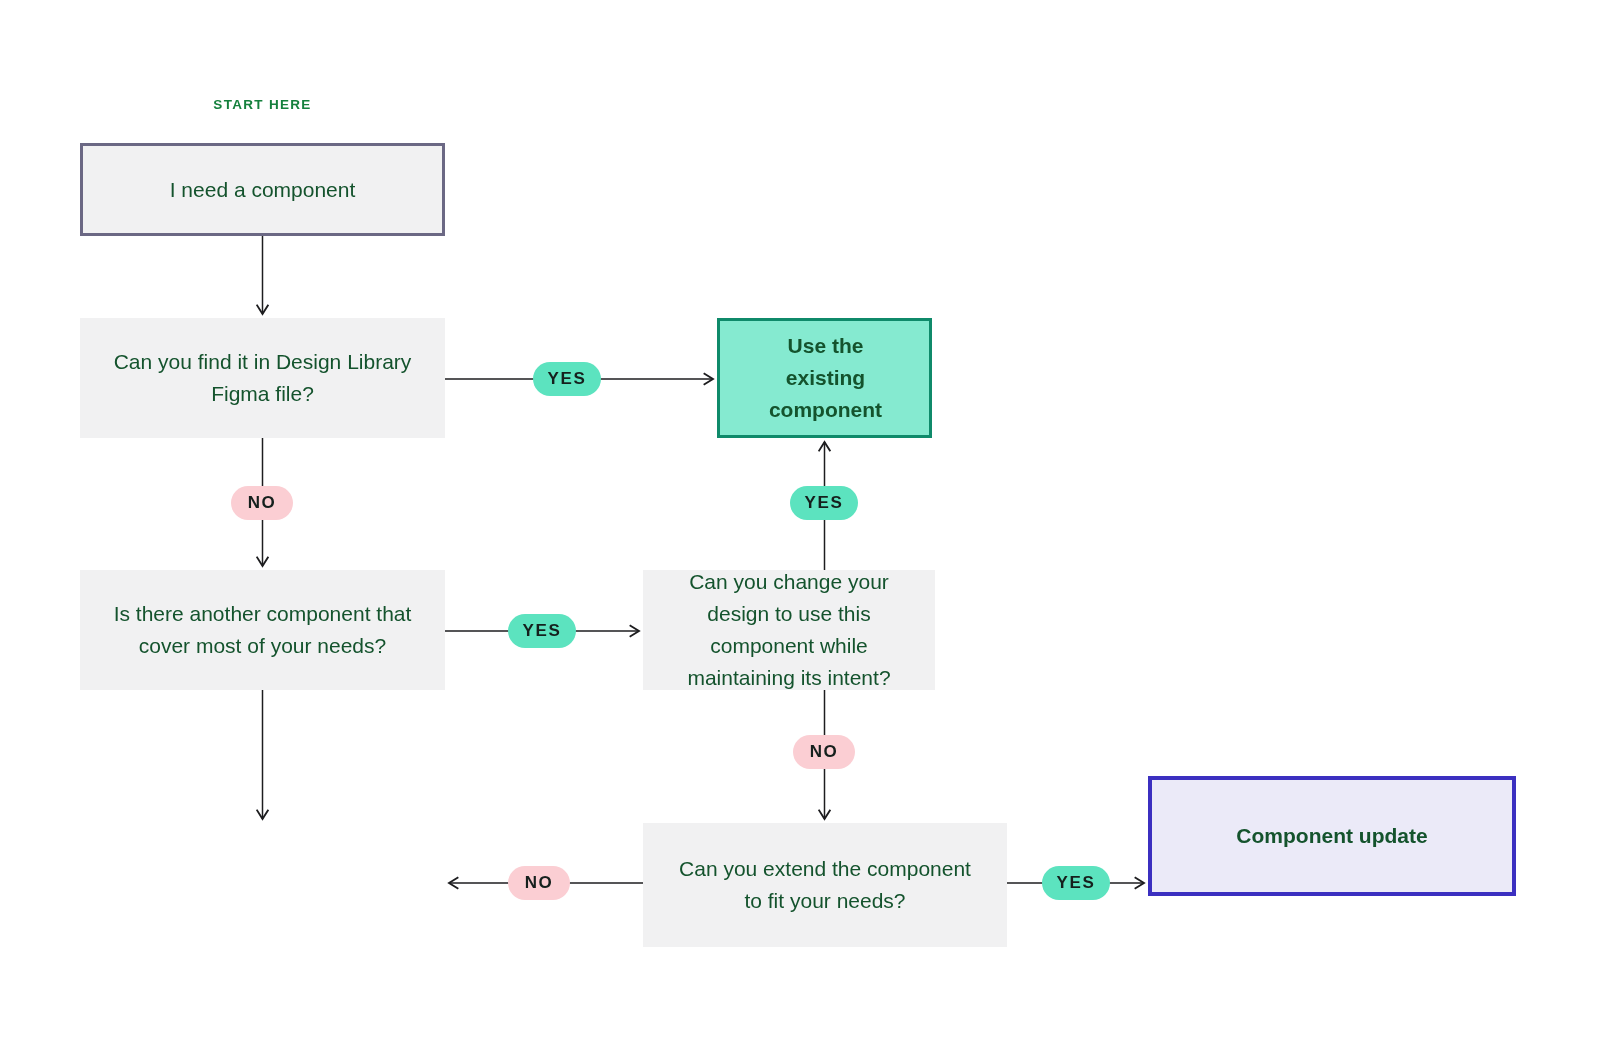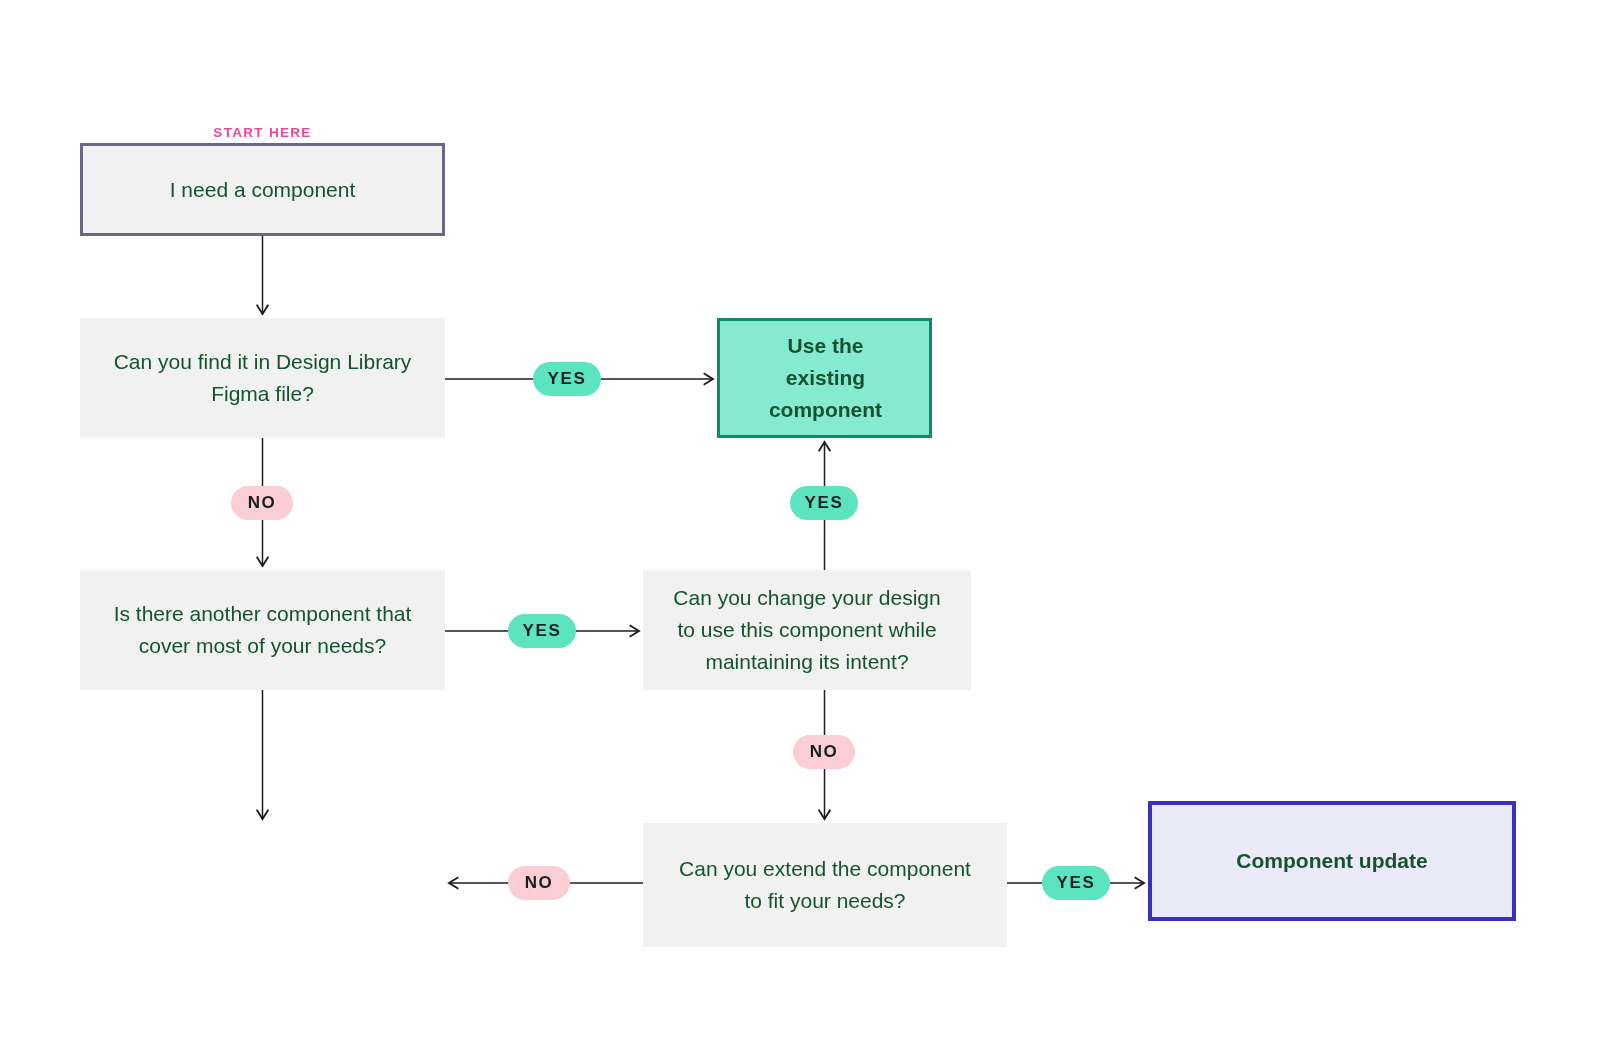--- a/index.html
+++ b/index.html
@@ -53,23 +53,22 @@
   }
   .start-here {
     position: absolute;
     left: 80px;
     top: 97px;
     width: 365px;
     text-align: center;
     font-size: 13.5px;
     font-weight: bold;
     letter-spacing: 1.3px;
-    color: #ec4899;
+    color: #15803d;
     z-index: 1;
-    margin-top: 28px;
   }
   .pill {
     position: absolute;
     display: flex;
     align-items: center;
     justify-content: center;
     height: 34px;
     border-radius: 17px;
     font-size: 17px;
     font-weight: bold;
@@ -84,24 +83,24 @@
   .pill-no {
     width: 62px;
     background: var(--no-pill, #fbced3);
   }
 
   
   #n-start            { left: 80px;   top: 143px; width: 365px; height: 93px; }
   #n-find-in-library  { left: 80px;   top: 318px; width: 365px; height: 120px; }
   #n-use-existing     { left: 717px;  top: 318px; width: 215px; height: 120px; }
   #n-another          { left: 80px;   top: 570px; width: 365px; height: 120px; }
-  #n-change-design    { left: 643px;  top: 570px; width: 328px; height: 120px; }
+  #n-change-design    { left: 643px;  top: 570px; width: 292px; height: 120px; }
   #n-new-component    { left: 80px;   top: 823px; width: 365px; height: 120px; }
   #n-extend           { left: 643px;  top: 823px; width: 364px; height: 124px; }
-  #n-component-update { left: 1148px; top: 801px; width: 368px; height: 120px; }
+  #n-component-update { left: 1148px; top: 776px; width: 368px; height: 120px; }
 
   
   #p-yes-find   { left: 533px;  top: 362px; }
   #p-no-find    { left: 231px;  top: 486px; }
   #p-yes-other  { left: 508px;  top: 614px; }
   #p-yes-change { left: 790px;  top: 486px; }
   #p-no-change  { left: 793px;  top: 735px; }
   #p-no-extend  { left: 508px;  top: 866px; }
   #p-yes-extend { left: 1042px; top: 866px; }
 </style>

